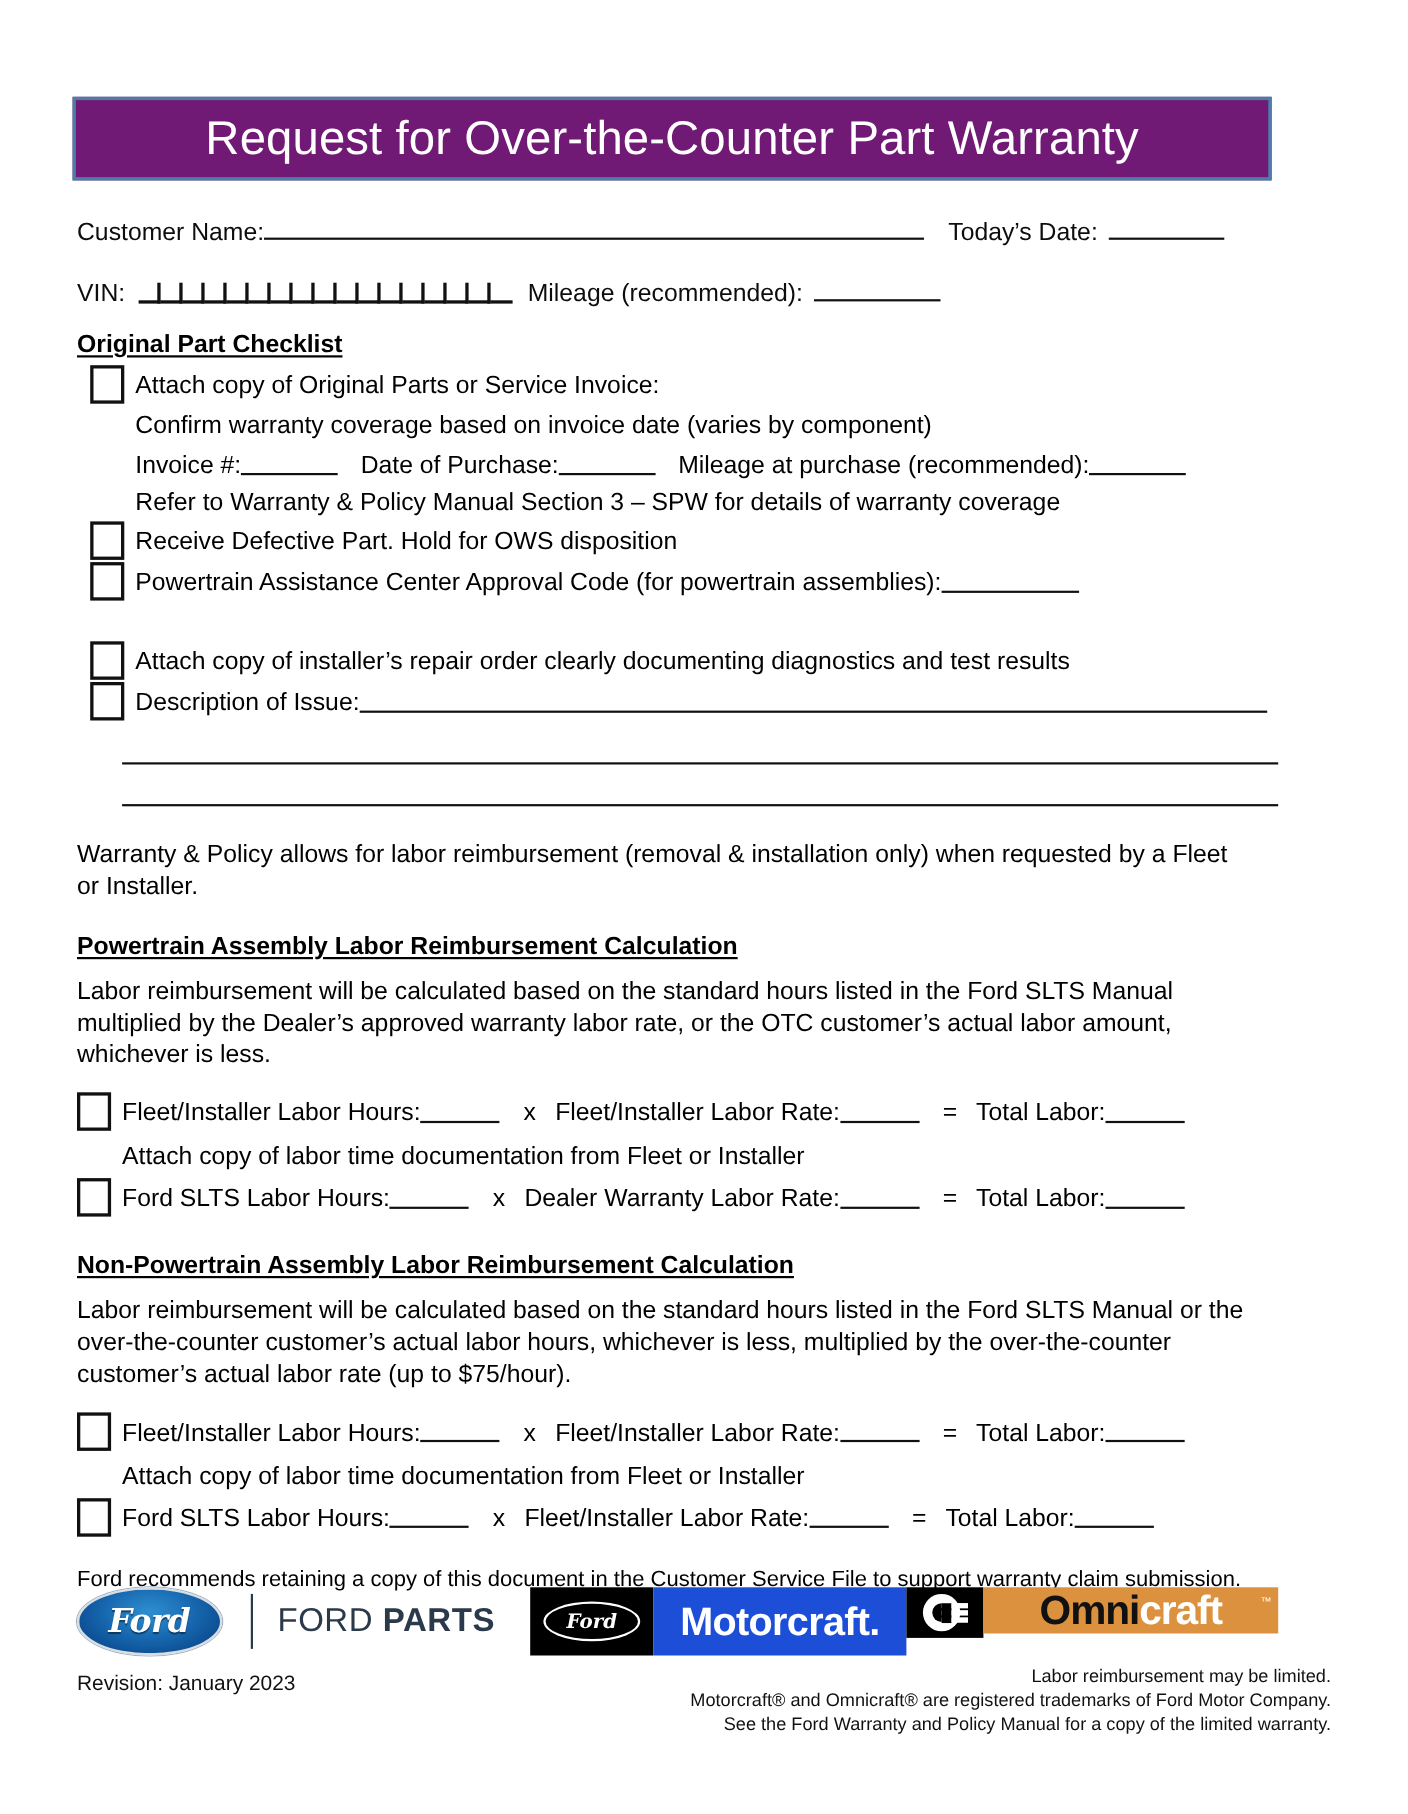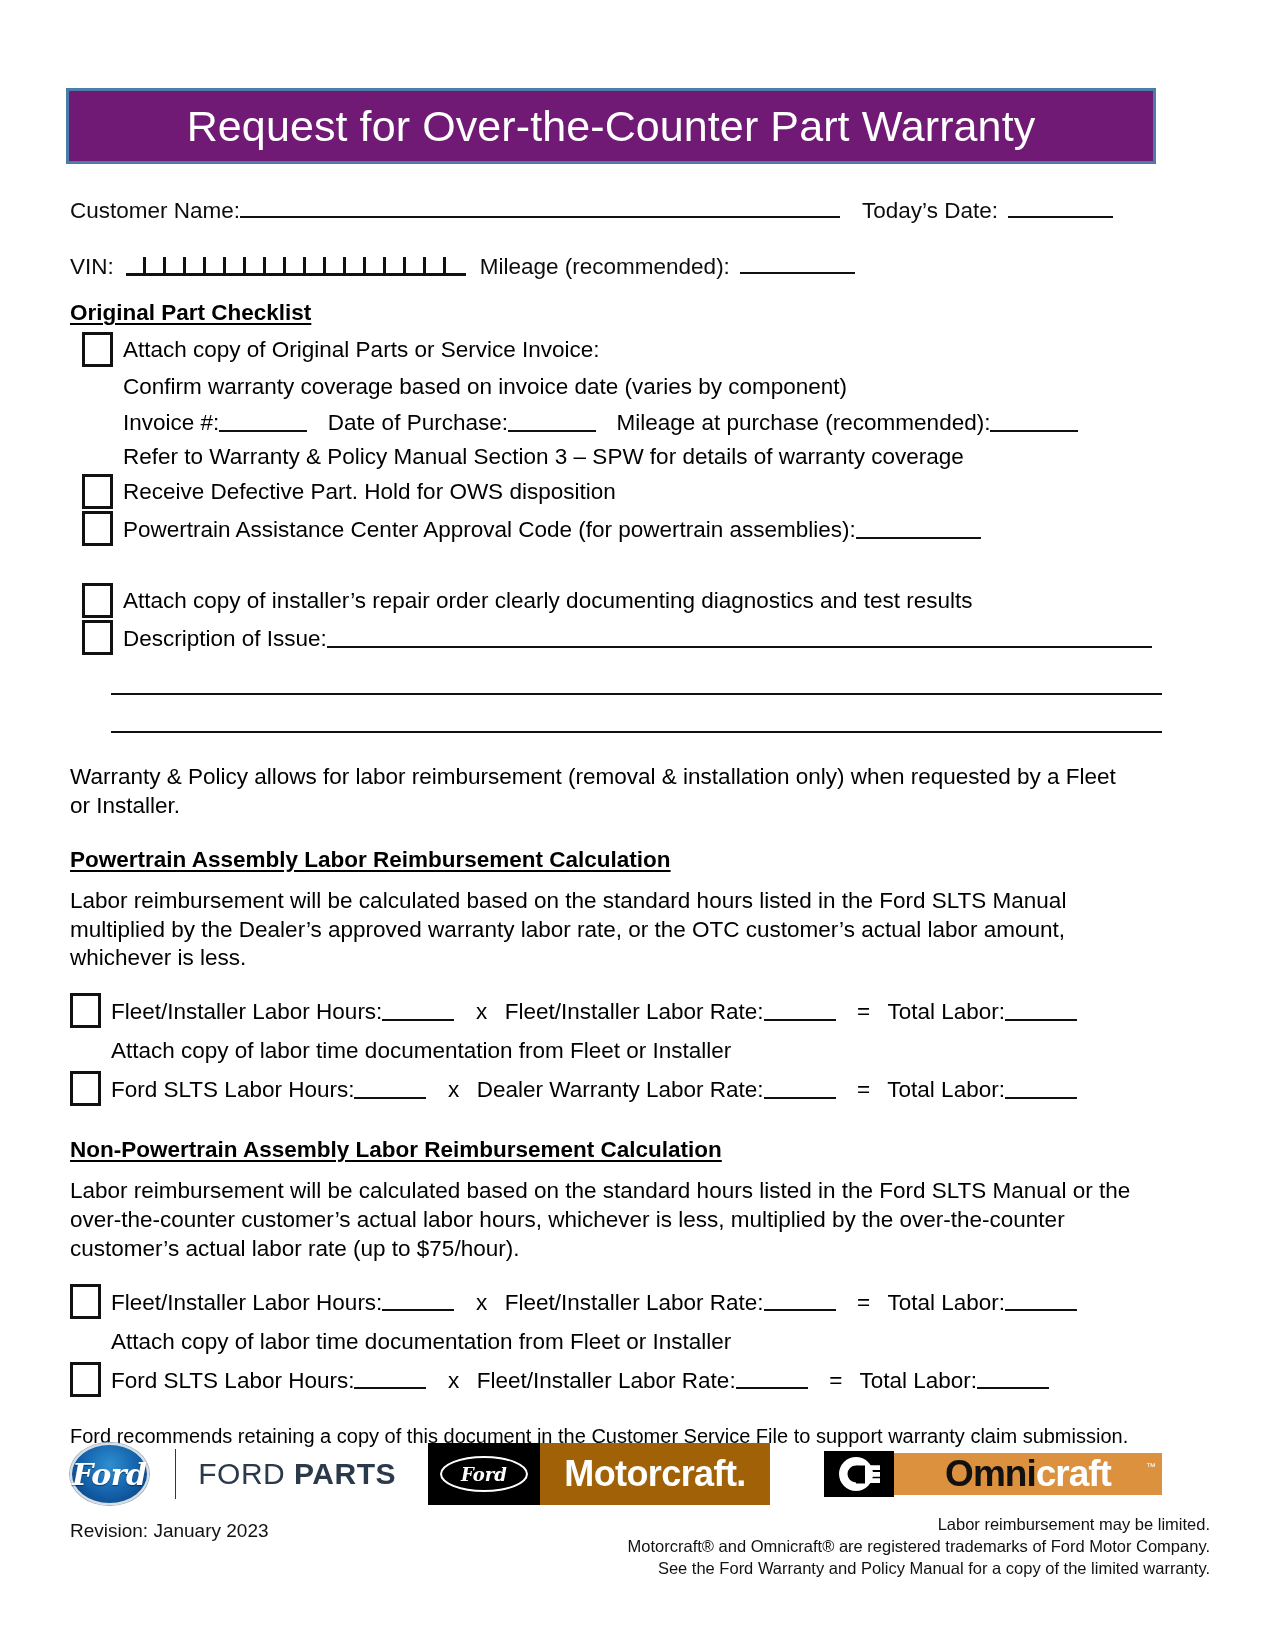--- a/index.html
+++ b/index.html
@@ -261,40 +261,38 @@
     box-sizing: border-box;
   }
   .mc-ford .oval-outline span {
     color: #ffffff;
     font-family: "DejaVu Serif", serif;
     font-style: italic;
     font-weight: bold;
     font-size: 18px;
   }
   .mc-red {
-    background: #a16207;
+    background: #1d4ed8;
     width: 230px;
     display: flex;
     align-items: center;
     justify-content: center;
   }
   .mc-red span {
     color: #ffffff;
     font-size: 36px;
     font-weight: bold;
     letter-spacing: -0.6px;
     white-space: nowrap;
   }
 
   .om-group {
     display: flex;
-    align-items: center;
+    align-items: flex-start;
     height: 62px;
-    margin-left: 30px;
-    padding-left: 24px;
   }
   .om-black {
     background: #000000;
     width: 70px;
     display: flex;
     align-items: center;
     justify-content: center;
     position: relative;
   }
   .om-mark {

